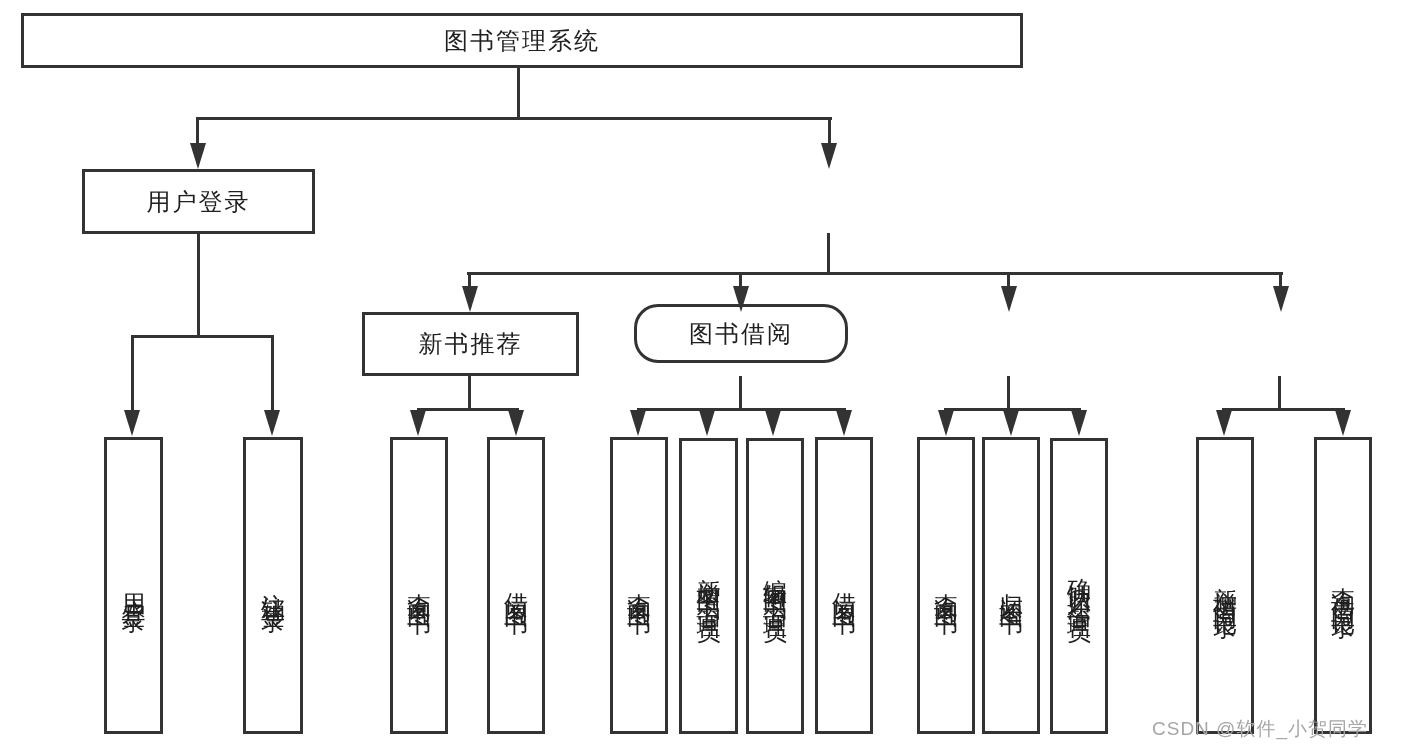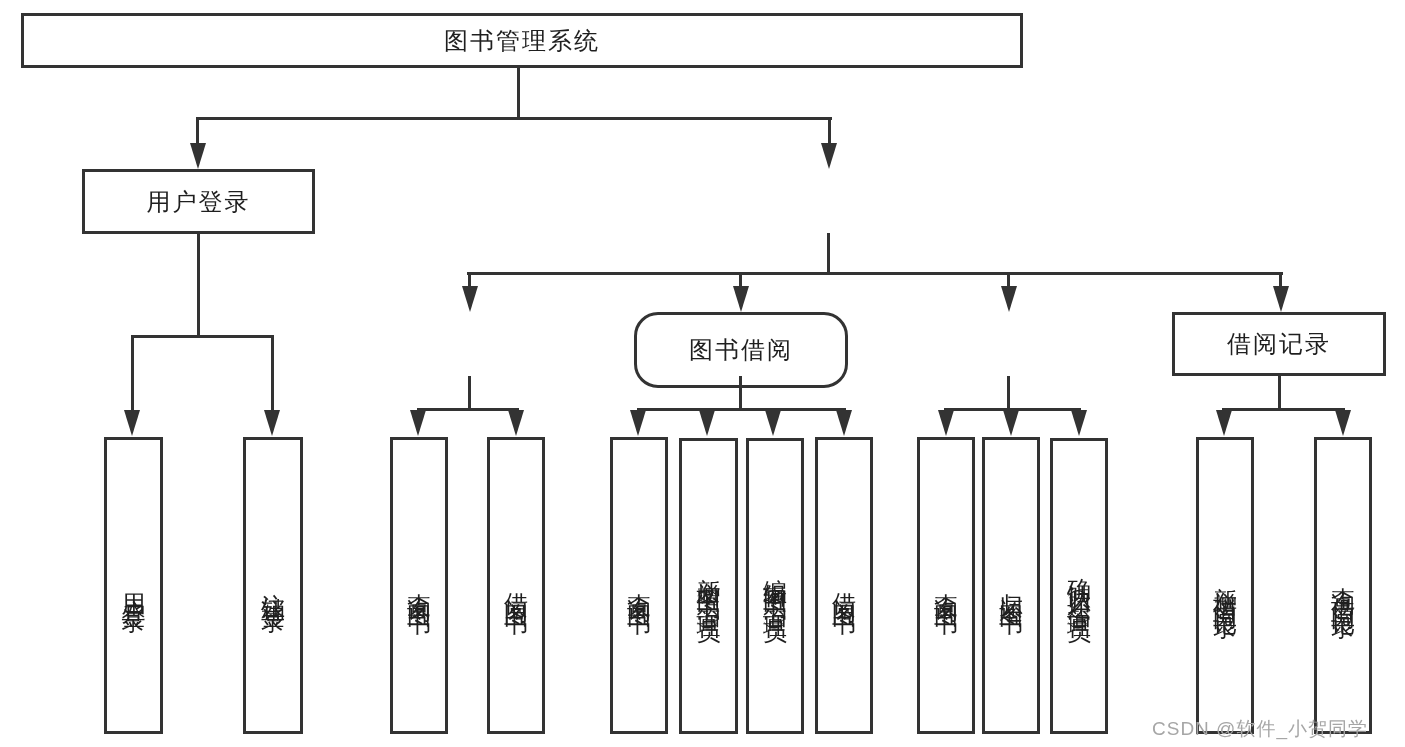--- a/index.html
+++ b/index.html
@@ -58,29 +58,29 @@
 
   <div class="box" style="left:21px;top:13px;width:1002px;height:55px;">
     <span>图书管理系统</span>
   </div>
 
   <div class="box" style="left:82px;top:169px;width:233px;height:65px;">
     <span>用户登录</span>
   </div>
 
 
+  <div class="box" style="left:362px;top:312px;width:217px;height:64px;">
+    <span>新书推荐</span>
+  </div>
 
-  <div class="box" style="left:634px;top:312px;width:214px;height:76px;border-radius:24px;">
+  <div class="box" style="left:634px;top:304px;width:214px;height:59px;border-radius:24px;">
     <span>图书借阅</span>
   </div>
 
 
-  <div class="box" style="left:1172px;top:312px;width:214px;height:64px;">
-    <span>借阅记录</span>
-  </div>
 
   <div class="box leaf" style="left:104px;top:437px;width:59px;height:297px;">
     <span class="vtext">用户登录</span>
   </div>
 
   <div class="box leaf" style="left:243px;top:437px;width:60px;height:297px;">
     <span class="vtext">注销登录</span>
   </div>
 
   <div class="box leaf" style="left:390px;top:437px;width:58px;height:297px;">

